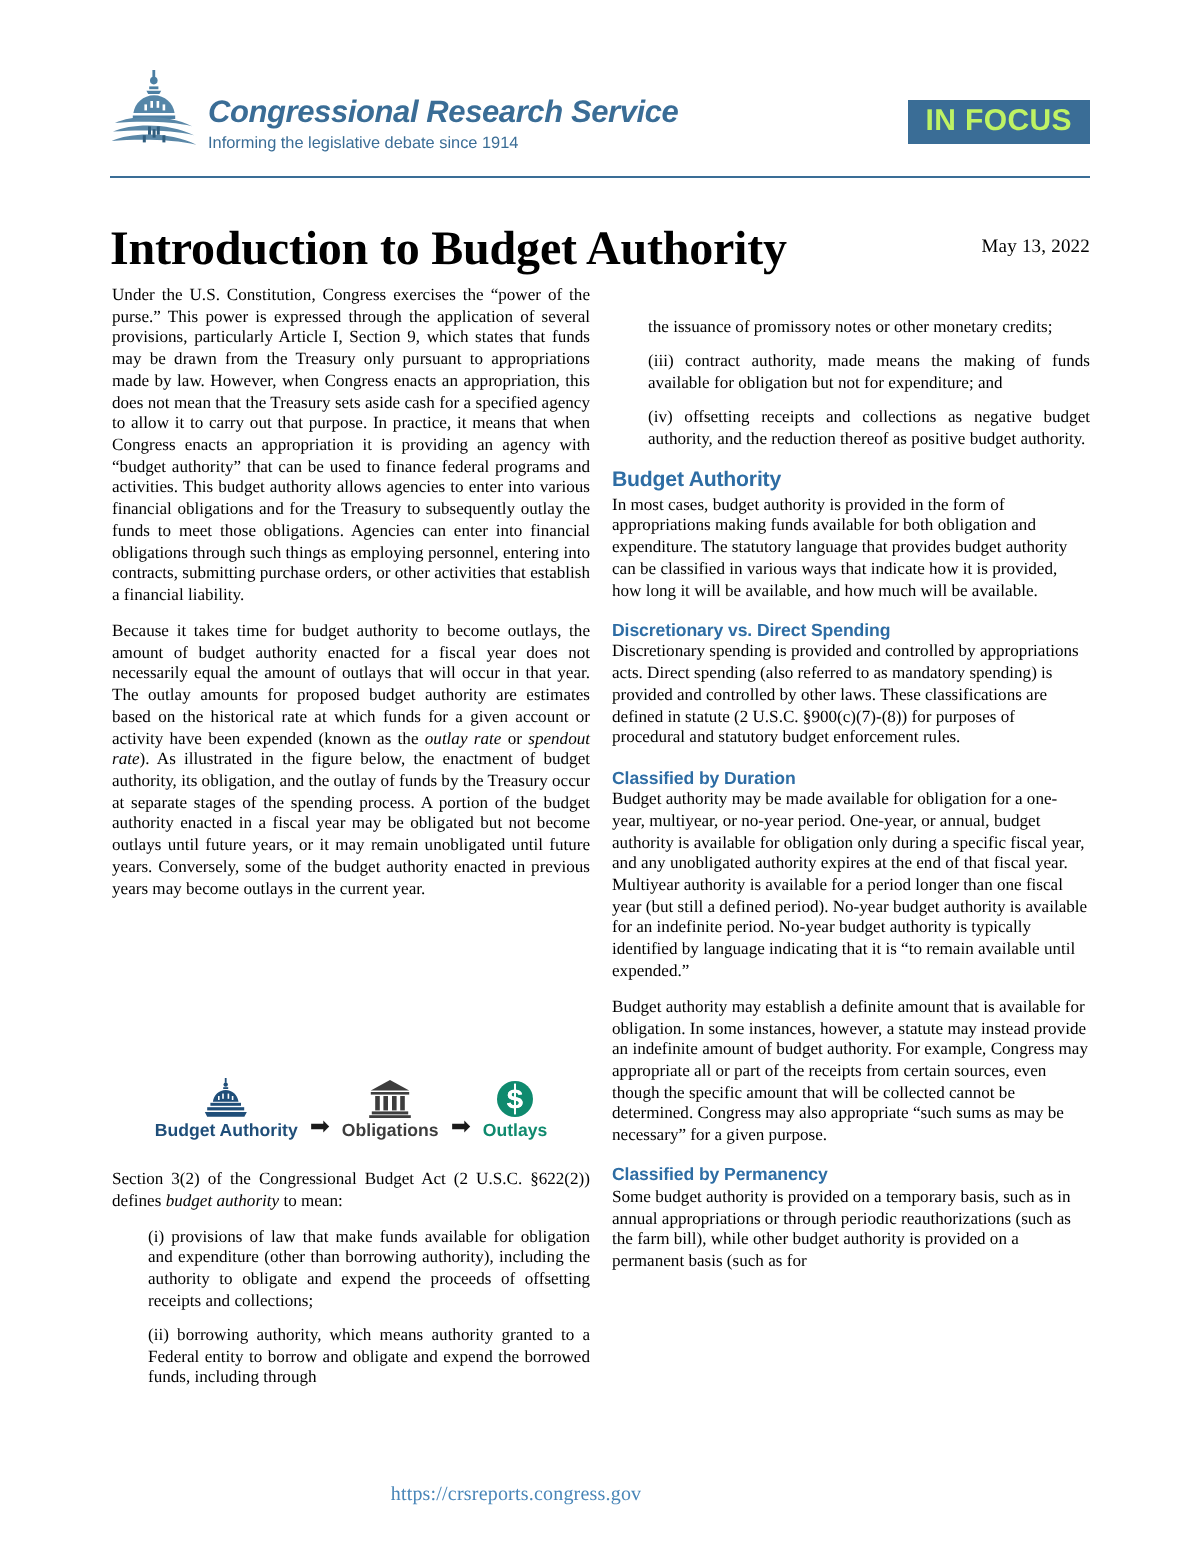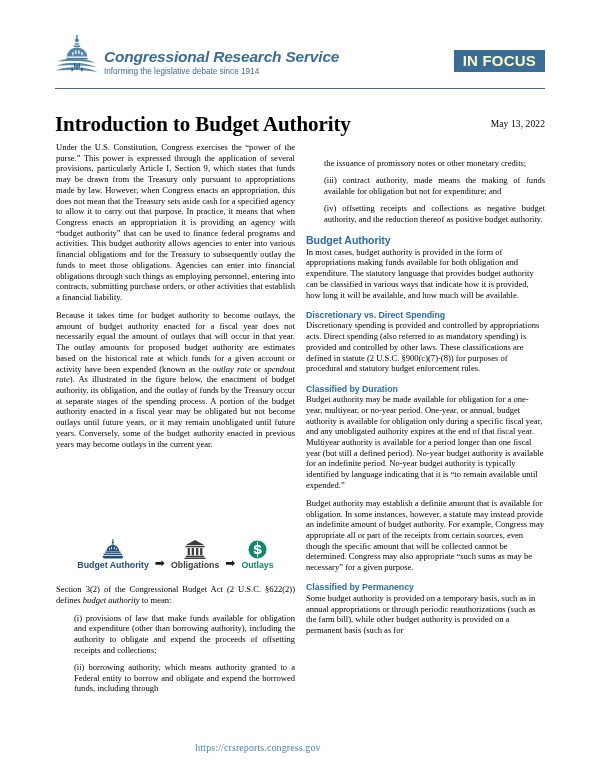--- a/index.html
+++ b/index.html
@@ -65,21 +65,21 @@
     color: #3a6d96;
     line-height: 1;
     margin-top: 3.5px;
     white-space: nowrap;
   }
   .infocus {
     position: absolute;
     right: 0;
     top: 14px;
     background: #3a6d96;
-    color: #fef9c3;
+    color: #bef264;
     font-family: "Liberation Sans", sans-serif;
     font-weight: bold;
     font-size: 15px;
     letter-spacing: 0.2px;
     padding: 3px 9px 4px 9px;
     line-height: 1;
   }
   .rule {
     position: absolute;
     left: 55px;
@@ -99,21 +99,21 @@
     letter-spacing: 0.1px;
     margin-top: 22px;
   }
 
   .doc-title {
     position: absolute;
     left: 55px;
     top: 112px;
     font-family: "Liberation Serif", serif;
     font-weight: bold;
-    font-size: 21px;
+    font-size: 24px;
     letter-spacing: -0.1px;
     color: #000;
     margin: 0;
     line-height: 1.15;
     text-align: center;
   }
 
   
   .col {
     position: absolute;

